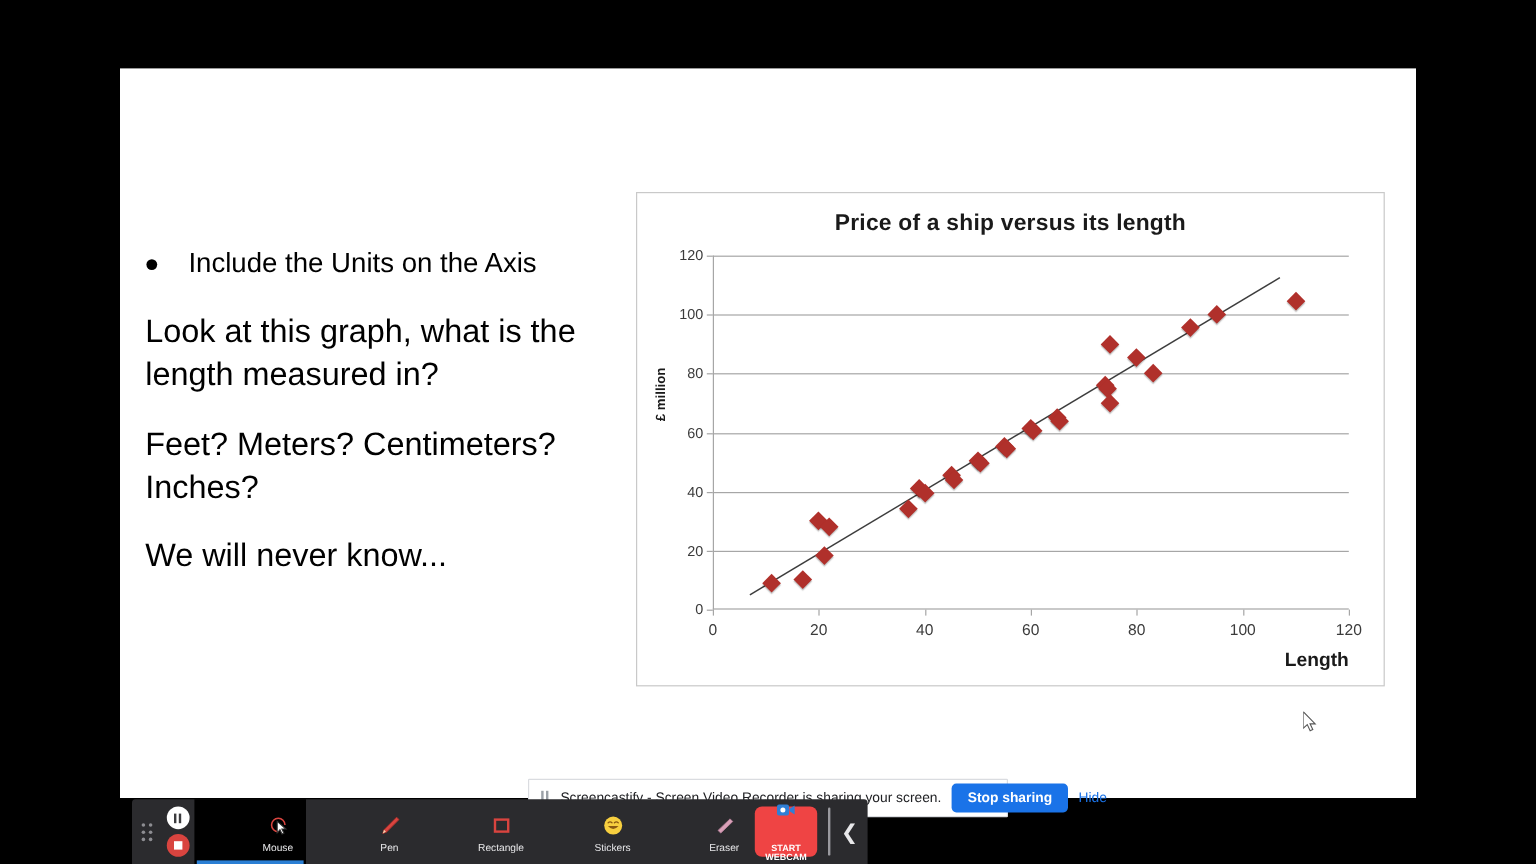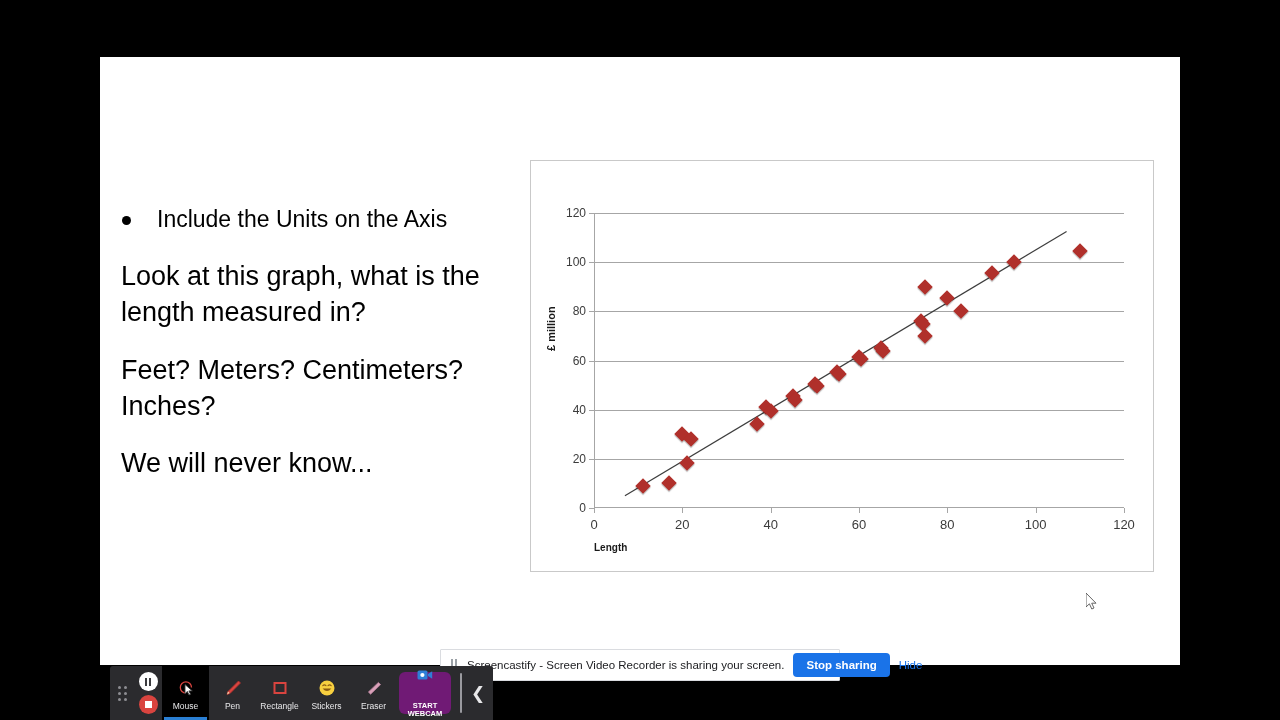--- a/index.html
+++ b/index.html
@@ -169,22 +169,22 @@
     font-weight: bold;
     color: #1a1a1a;
     white-space: nowrap;
     font-family: "Liberation Sans", sans-serif;
   }
   #x-axis-title {
     position: absolute;
     left: 63px;
     width: 530px;
     top: 381px;
-    text-align: left;
-    font-size: 10px;
+    text-align: right;
+    font-size: 16px;
     font-weight: bold;
     color: #1a1a1a;
     font-family: "Liberation Sans", sans-serif;
   }
 
   .dot {
     position: absolute;
     width: 11px;
     height: 11px;
     background: #b0302b;
@@ -328,20 +328,21 @@
     width: 47px;
     display: flex;
     flex-direction: column;
     align-items: center;
     justify-content: center;
     gap: 3px;
     cursor: pointer;
     position: relative;
     flex: 0 0 auto;
     padding-top: 2px;
+    padding-left: 46px;
   }
   .tool.active { background: #000000; }
   .tool.active::after {
     content: "";
     position: absolute;
     left: 2px; right: 2px; bottom: 0;
     height: 3px;
     background: #2a7fd4;
   }
   .tool-label {
@@ -353,21 +354,21 @@
   .tool-glyph {
     height: 21px;
     display: flex;
     align-items: center;
     justify-content: center;
   }
 
   #webcam-button {
     width: 52px;
     margin: 6px 4px 6px 2px;
-    background: #701a75;
+    background: #ef4444;
     border-radius: 6px;
     display: flex;
     flex-direction: column;
     align-items: center;
     justify-content: center;
     gap: 16px;
     cursor: pointer;
     flex: 0 0 auto;
   }
   #webcam-label {
@@ -411,20 +412,21 @@
     <div class="bullet-row">
       <span class="bullet-dot"></span>
       <span class="bullet-text">Include the Units on the Axis</span>
     </div>
 
     <div class="para" id="para-1">Look at this graph, what is the length measured in?</div>
     <div class="para" id="para-2">Feet? Meters? Centimeters? Inches?</div>
     <div class="para" id="para-3">We will never know...</div>
 
     <div id="chart-frame">
+      <div id="chart-title">Price of a ship versus its length</div>
 
       <div id="y-axis-title">£ million</div>
       <div id="x-axis-title">Length</div>
 
       <div id="plot">
         <div id="plot-border"></div>
         <div id="gridlines">
             <div class="gridline" style="top: 245.833px;"></div>
             <div class="gridline" style="top: 196.667px;"></div>
             <div class="gridline" style="top: 147.5px;"></div>

